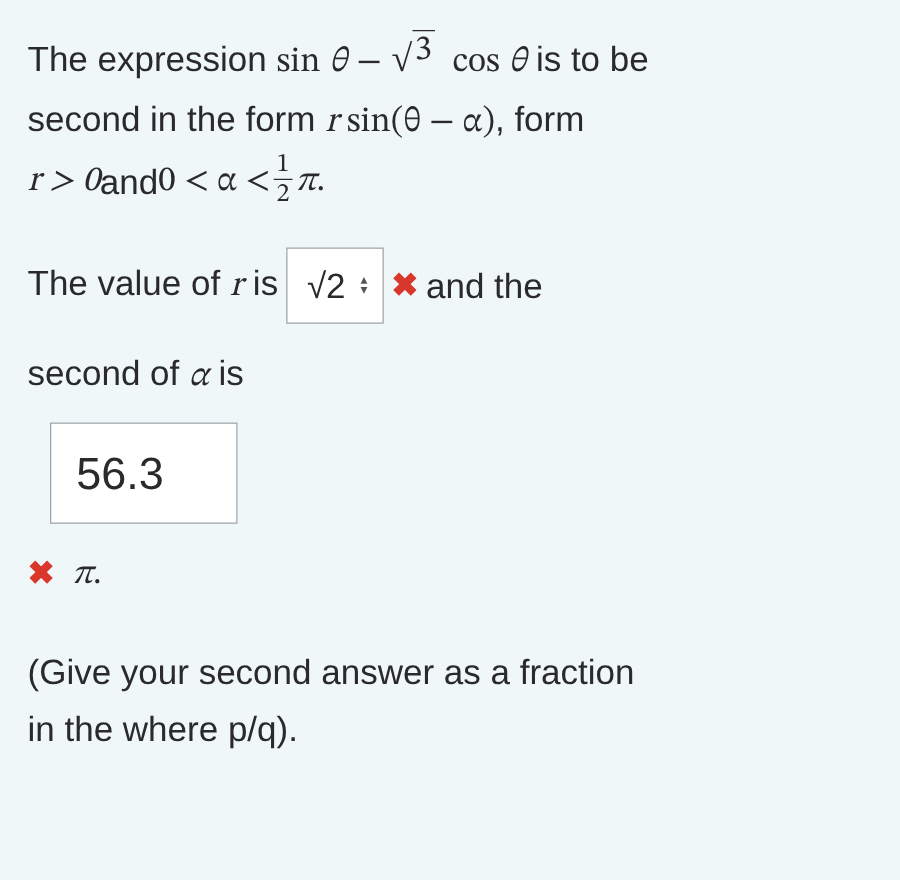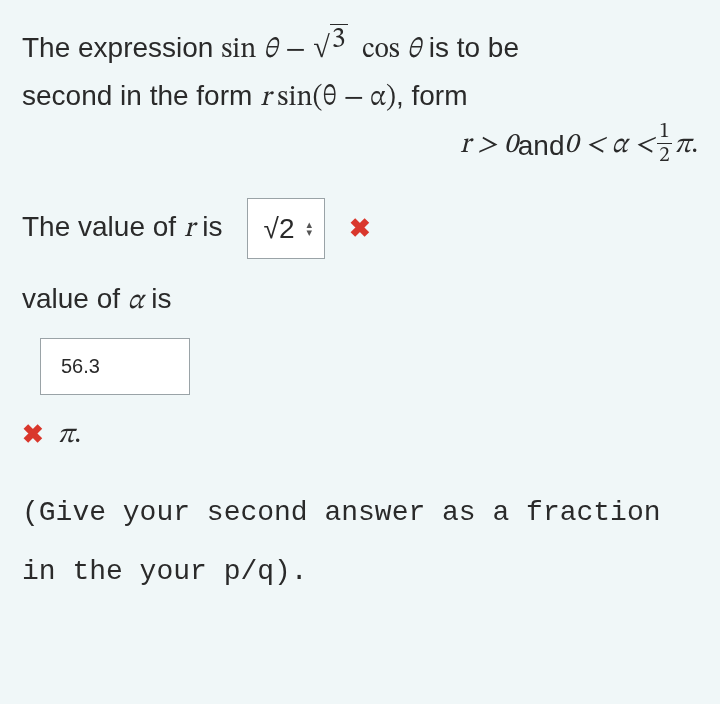--- a/index.html
+++ b/index.html
@@ -12,42 +12,42 @@
     font-family: 'Segoe UI', Arial, sans-serif;
     font-size: 28px;
     color: #2a2a2a;
     line-height: 1.55;
   }
   .math {
     font-family: 'Cambria Math', 'STIX Two Math', 'Times New Roman', serif;
   }
   .question-line1 { margin-bottom: 2px; }
   .question-line2 { margin-bottom: 2px; }
-  .question-line3 { margin-bottom: 30px; display: flex; align-items: center; justify-content: flex-end; }
+  .question-line3 { margin-bottom: 30px; display: flex; align-items: center; }
   .sqrt { display: inline-flex; align-items: flex-start; position: relative; }
   .sqrt-sym { font-family: serif; font-size: 1.08em; }
   .sqrt-arg { border-top: 1.5px solid #2a2a2a; padding: 0 2px; line-height: 1.1; }
   .frac {
     display: inline-flex;
     flex-direction: column;
     align-items: center;
     vertical-align: middle;
     font-size: 0.75em;
     line-height: 1;
     margin: 0 3px;
     position: relative;
     top: -2px;
   }
   .frac .num { padding: 0 2px 1px 2px; }
   .frac .den { border-top: 1.4px solid #2a2a2a; padding: 1px 2px 0 2px; }
   .answer-row1 {
     display: flex;
     align-items: center;
     flex-wrap: wrap;
-    gap: 24px;
+    gap: 6px;
     margin-bottom: 18px;
   }
   .answer-row2 { margin-bottom: 14px; }
   .select-box {
     display: inline-flex;
     align-items: center;
     border: 1px solid #9aa3a7;
     background: #ffffff;
     padding: 8px 12px 8px 16px;
     font-size: 28px;
@@ -60,37 +60,37 @@
     font-size: 11px;
     line-height: 8px;
     color: #555;
     margin-left: 2px;
   }
   .input-box {
     display: inline-block;
     border: 1px solid #9aa3a7;
     background: #ffffff;
     padding: 12px 20px;
-    font-size: 20px;
+    font-size: 36px;
     font-family: Arial, sans-serif;
     min-width: 150px;
     margin-left: 18px;
   }
   .x-mark {
     color: #d9372c;
     font-weight: bold;
     font-size: 26px;
   }
   .pi-end {
     display: flex;
     align-items: center;
     gap: 14px;
     margin-bottom: 34px;
   }
-  .hint-line { margin-top: 16px; font-family: Liberation Mono, monospace; }
+  .hint-line { margin-top: 3px; }
 </style>
 </head>
 <body>
 
 <div class="question-line1">
   <span>The expression </span><span class="math">sin</span><span class="math">&nbsp;</span><span class="math" style="font-style:italic">θ</span>
   <span class="math">−</span>
   <span class="sqrt math">
     <span class="sqrt-sym">√</span>
       <span class="sqrt-arg">3</span>
@@ -98,52 +98,53 @@
   <span class="math">&nbsp;</span><span class="math">cos</span><span class="math">&nbsp;</span><span class="math" style="font-style:italic">θ</span><span> is to be</span>
 </div>
 
 <div class="question-line2">
   <span>second in the form </span><span class="math" style="font-style:italic">r</span><span class="math">&nbsp;</span><span class="math">sin</span><span class="math">(θ − α)</span><span>, form</span>
 </div>
 
 <div class="question-line3">
   <span class="math" style="font-style:italic">r &gt; 0</span>
   <span> and </span>
-  <span class="math" style="font-style:italic">0 &lt; α &lt;</span>
+  <span class="math" style="">0 &lt; α &lt;</span>
   <span class="frac math">
     <span class="num">1</span>
     <span class="den">2</span>
   </span>
     <span class="math" style="font-style:italic">π</span>
     <span class="math">.</span>
 </div>
 
 <div class="answer-row1">
   <span>
     <span>The value of </span><span class="math" style="font-style:italic">r</span><span> is</span>
   </span>
   <span class="select-box">
     <span class="val">√2</span>
     <span class="spinner">
       <span>▴</span>
       <span>▾</span>
     </span>
   </span>
   <span class="x-mark">✖</span>
+  <span>and the</span>
 </div>
 
 <div class="answer-row2">
-  <span>value of </span><span class="math" style="font-style:italic">α</span><span> is</span>
+  <span>second of </span><span class="math" style="font-style:italic">α</span><span> is</span>
 </div>
 
 <div style="margin-bottom:16px;">
   <span class="input-box">56.3</span>
 </div>
 
 <div class="pi-end">
   <span class="x-mark">✖</span>
   <span>
     <span class="math" style="font-style:italic">π</span><span class="math">.</span>
   </span>
 </div>
 
 <div class="hint-line">(Give your second answer as a fraction</div>
-<div class="hint-line">in the your p/q).</div>
+<div class="hint-line">in the where p/q).</div>
 
 </body></html>

